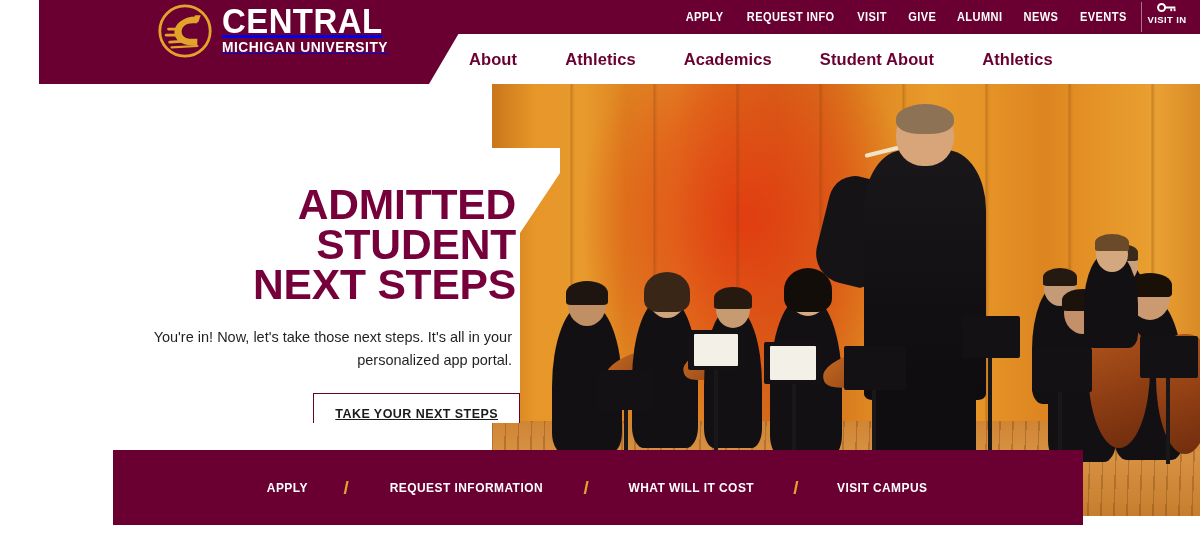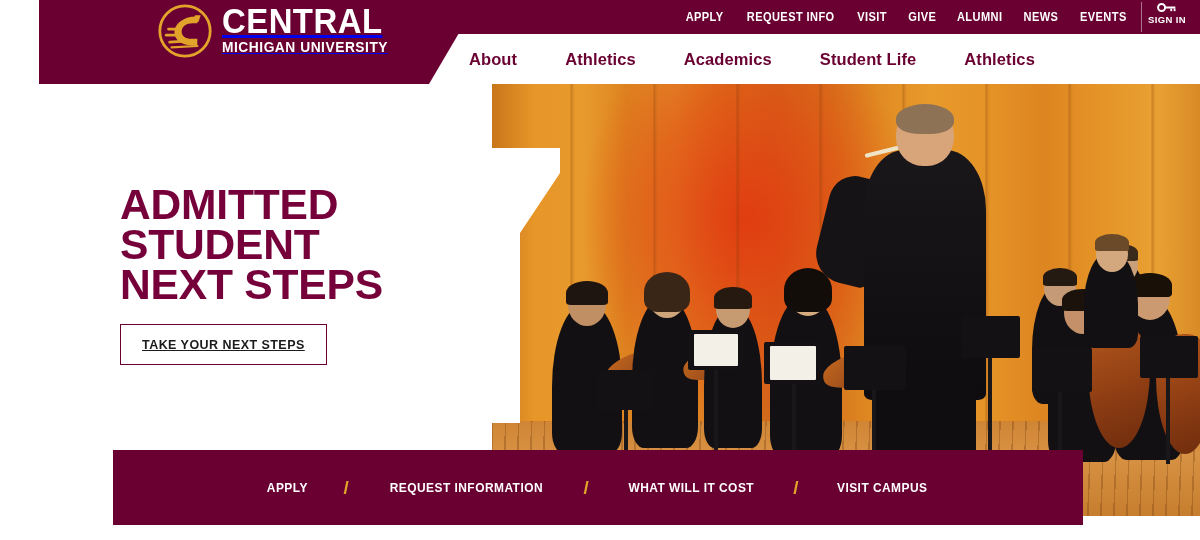--- a/index.html
+++ b/index.html
@@ -301,20 +301,21 @@
 
   
   .card {
     position: absolute;
     left: 80px; top: 148px;
     width: 480px; height: 275px;
     background: #ffffff;
     box-shadow: 0 2px 7px rgba(0,0,0,0.13);
     clip-path: polygon(0 0, 480px 0, 480px 25px, 440px 85px, 440px 275px, 0 275px);
     z-index: 12;
+    text-align: right;
   }
   .card-inner {
     position: absolute;
     left: 40px; top: 36px;
     width: 400px;
   }
   .headline {
     color: #76003A;
     font-size: 43px;
     line-height: 0.93;
@@ -511,45 +512,46 @@
 
     <div class="util-divider"></div>
 
     <a class="signin" href="#">
       <svg width="20" height="11" viewBox="0 0 24 12">
         <circle cx="5.5" cy="6" r="4.2" fill="none" stroke="#ffffff" stroke-width="2.4"></circle>
         <rect x="9" y="4.8" width="13" height="2.4" fill="#ffffff"></rect>
         <rect x="16" y="7.2" width="2.2" height="3.2" fill="#ffffff"></rect>
         <rect x="20" y="7.2" width="2.2" height="3.2" fill="#ffffff"></rect>
       </svg>
-      <span class="signin-label">SIGN IN</span>
+      <span class="signin-label">VISIT IN</span>
     </a>
 
     <button class="search-btn">
       <svg width="25" height="25" viewBox="0 0 24 24">
         <circle cx="10" cy="10" r="7" fill="none" stroke="#ffffff" stroke-width="2"></circle>
         <line x1="15.2" y1="15.2" x2="21.5" y2="21.5" stroke="#ffffff" stroke-width="2" stroke-linecap="round"></line>
       </svg>
     </button>
 
     <nav class="main-nav">
       <a class="main-nav-link" href="#">About</a>
       <a class="main-nav-link" href="#">Athletics</a>
       <a class="main-nav-link" href="#">Academics</a>
-      <a class="main-nav-link" href="#">Student Life</a>
+      <a class="main-nav-link" href="#">Student About</a>
       <a class="main-nav-link" href="#">Athletics</a>
     </nav>
   </div>
 
   <div class="card">
     <div class="card-inner">
       <h1 class="headline">
         <span>ADMITTED STUDENT</span><br>
         <span>NEXT STEPS</span>
       </h1>
+      <p class="subcopy">You're in! Now, let's take those next steps. It's all in your personalized app portal.</p>
       <a class="cta-btn" href="#">TAKE YOUR NEXT STEPS</a>
     </div>
   </div>
 
   <div class="cta-bar">
     <a class="cta-link" href="#">APPLY</a>
     <span class="cta-sep">/</span>
     <a class="cta-link" href="#">REQUEST INFORMATION</a>
     <span class="cta-sep">/</span>
     <a class="cta-link" href="#">WHAT WILL IT COST</a>

